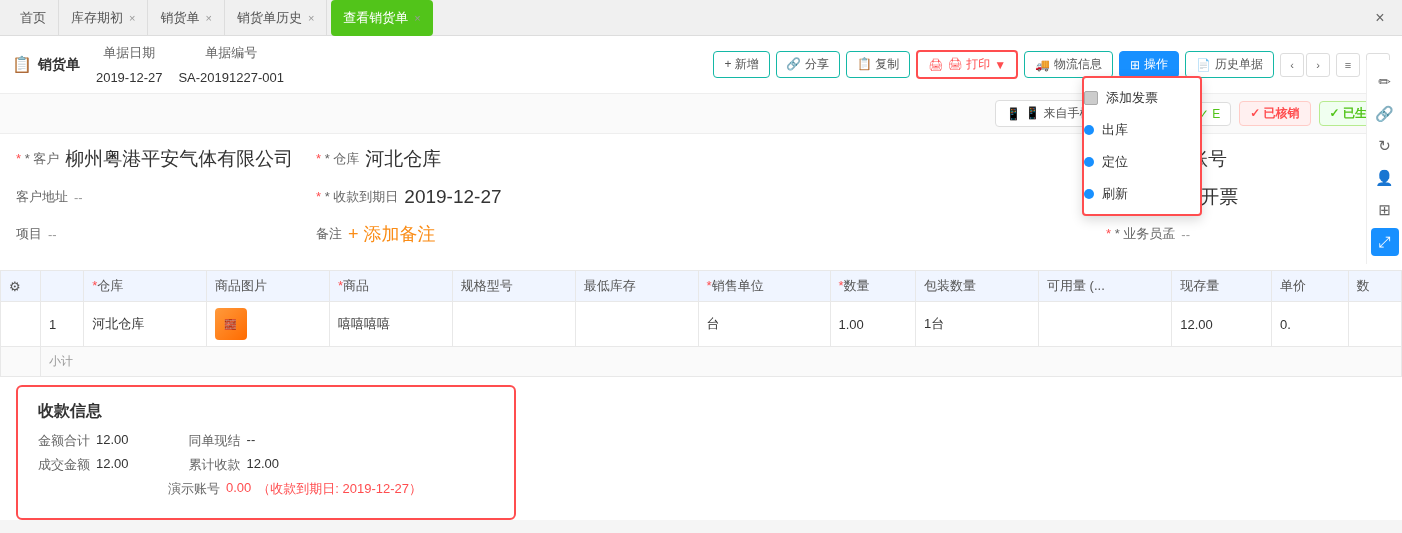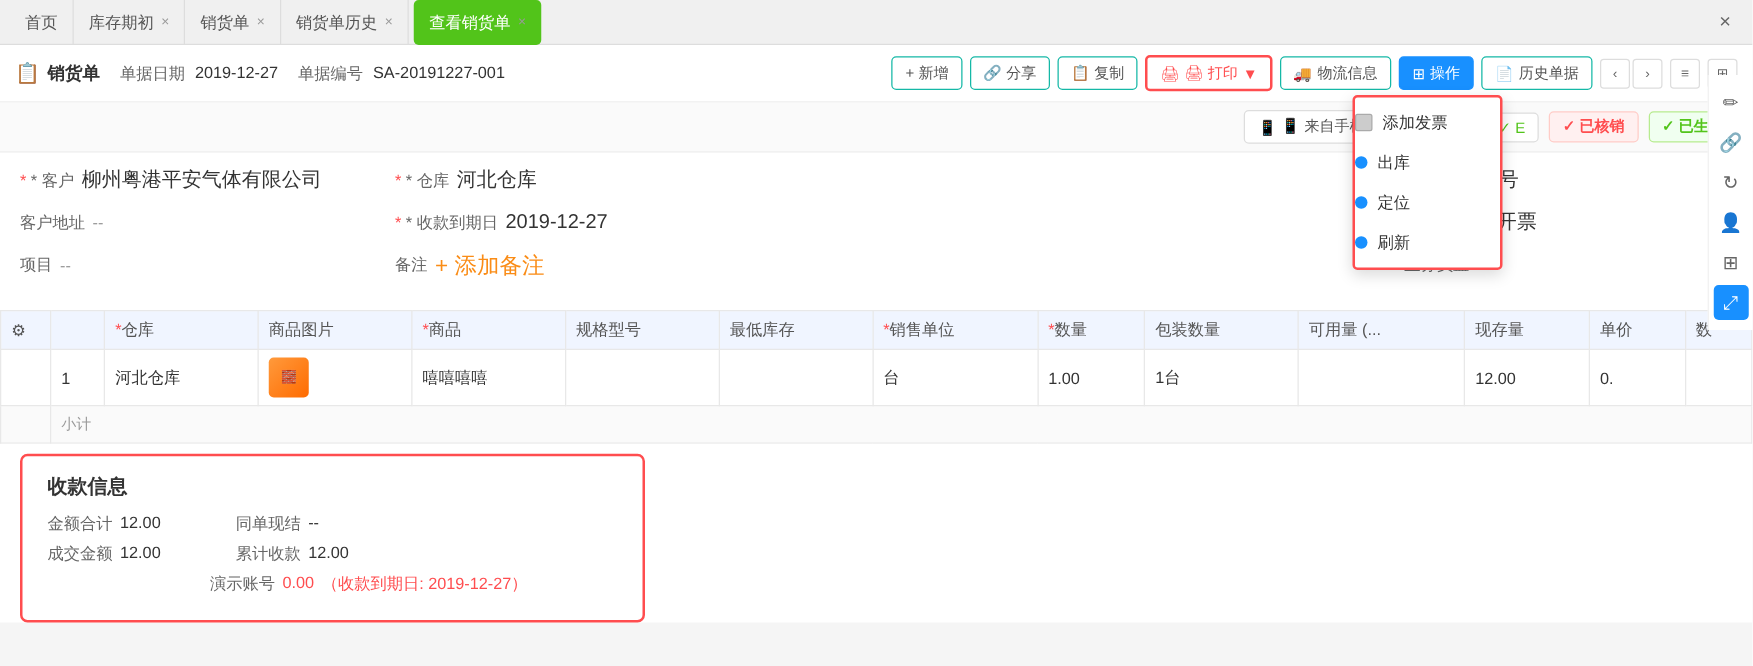--- a/index.html
+++ b/index.html
@@ -24,21 +24,21 @@
     
     .main-content { background: #fff; padding: 0; }
 
     
     .doc-header {
       display: flex; align-items: center; padding: 8px 12px; border-bottom: 1px solid #eee;
       background: #fff; gap: 16px;
     }
     .doc-title { display: flex; align-items: center; gap: 6px; font-size: 14px; color: #333; font-weight: bold; }
     .doc-icon { color: #1890ff; font-size: 16px; }
-    .doc-meta { display: flex; gap: 8px; color: #666; font-size: 13px; }
+    .doc-meta { display: flex; align-items: center; gap: 8px; color: #666; font-size: 13px; flex-direction: column; }
     .doc-meta-label { color: #666; }
     .doc-meta-value { color: #333; }
 
     .doc-actions { margin-left: auto; display: flex; align-items: center; gap: 6px; }
     .action-btn {
       display: flex; align-items: center; gap: 4px; padding: 4px 10px; border: 1px solid #14b8a6;
       border-radius: 4px; cursor: pointer; background: #fff; font-size: 12px; color: #555;
       white-space: nowrap;
     }
     .action-btn.highlighted { border: 2px solid #ff4d4f; color: #ff4d4f; }
@@ -60,21 +60,21 @@
     }
     .sec-btn.orange { color: #fa8c16; border-color: #ffd591; }
     .sec-btn.check { color: #52c41a; }
 
     
     .form-area { padding: 12px 16px; }
     .form-row { display: flex; align-items: center; margin-bottom: 12px; gap: 20px; }
     .form-field { display: flex; align-items: center; gap: 6px; min-width: 280px; }
     .field-label { color: #666; white-space: nowrap; font-size: 13px; }
     .field-label.required::before { content: '* '; color: #ff4d4f; }
-    .field-value { color: #333; font-size: 16px; }
+    .field-value { color: #333; font-size: 19px; }
     .field-dashes { color: #999; }
     .add-note { color: #fa8c16; cursor: pointer; font-size: 18px; }
     .field-right { margin-left: auto; display: flex; align-items: center; gap: 6px; }
 
     
     .data-table { width: 100%; border-collapse: collapse; margin: 0; font-size: 13px; }
     .data-table th {
       background: #f0f5ff; border: 1px solid #e8e8e8; padding: 6px 8px;
       text-align: left; white-space: nowrap; font-weight: normal; color: #555;
     }

